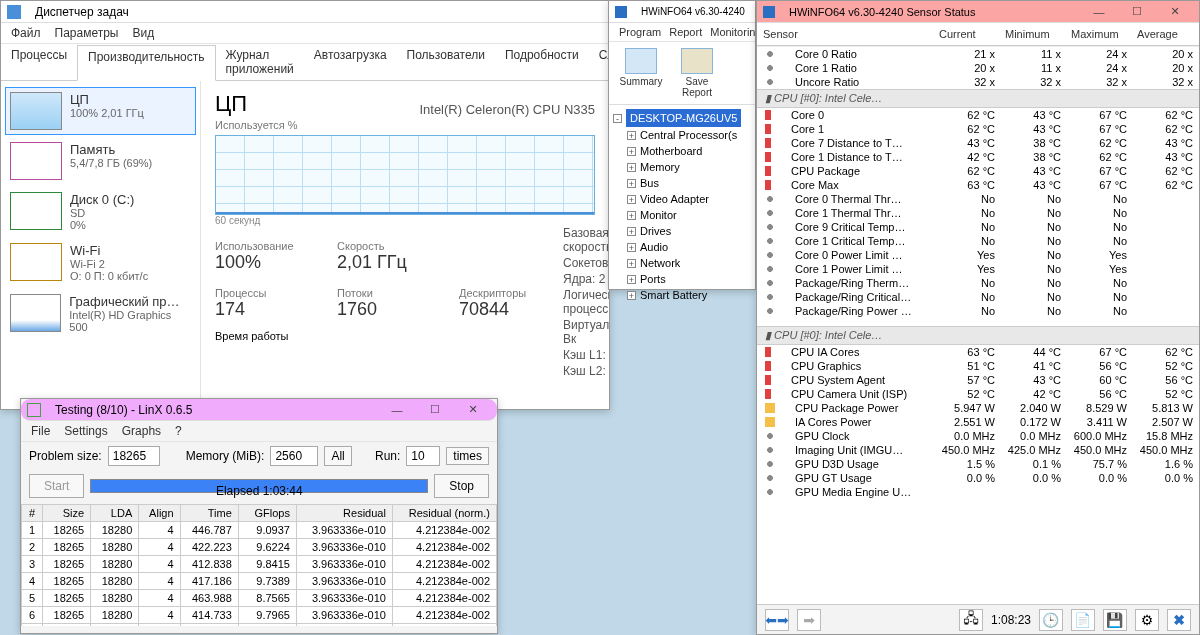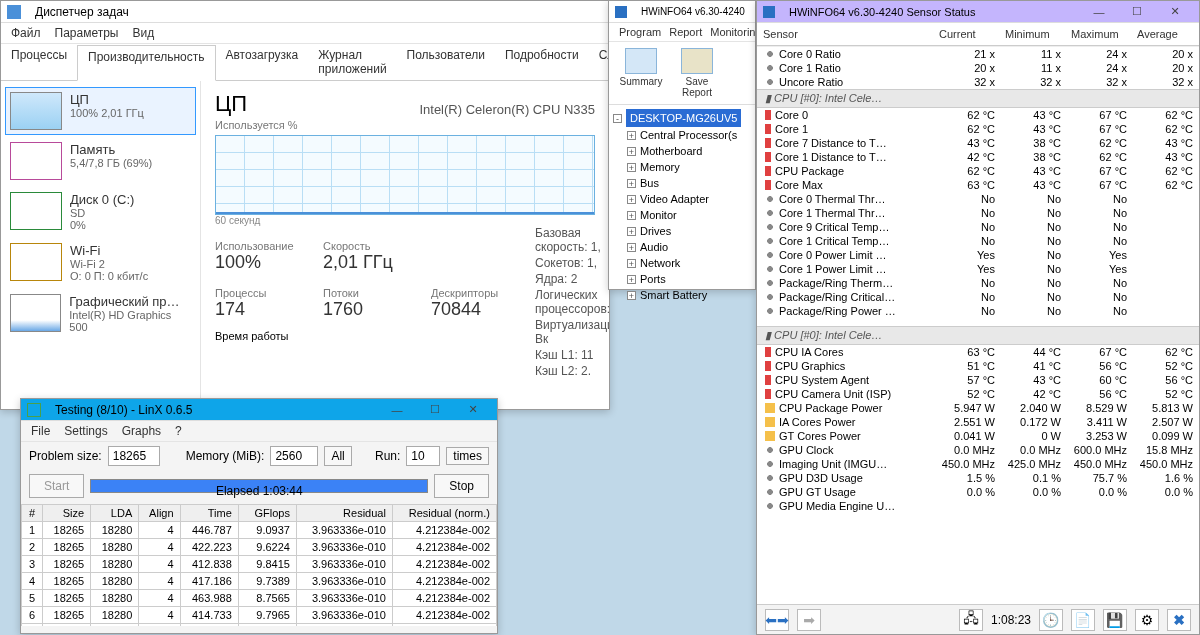--- a/index.html
+++ b/index.html
@@ -74,30 +74,30 @@
   .chart-box {
     margin-top:4px; border:1px solid #6bb1e0; height:80px;
     background: repeating-linear-gradient(to right, transparent 0 28px, #b9def5 28px 29px),
                 repeating-linear-gradient(to bottom, transparent 0 16px, #b9def5 16px 17px),
                 #f4fbff;
     position:relative;
   }
   .chart-box::after{
     content:""; position:absolute; left:0; right:0; bottom:0; height:2px; background:#4a90d9;
   }
-  .stat-row { display:flex; gap:28px; margin-top:14px; }
+  .stat-row { display:flex; gap:42px; margin-top:14px; }
   .stat { min-width:80px; }
   .stat .lbl { font-size:11px; color:#777; }
   .stat .val { font-size:18px; color:#333; }
   .meta-col { font-size:12px; color:#555; }
   .meta-col div{ margin-bottom:2px;}
 
   
   #linx { left: 20px; top: 398px; width: 478px; height: 236px; background:#f4f4f4;}
-  #linx .titlebar { background:#0ea5e9; }
+  #linx .titlebar { background:#f0abfc;border-radius:9px; }
   .linx-row { display:flex; align-items:center; gap:6px; padding:4px 8px; font-size:12px; }
   .linx-row input, .linx-row select {
     height:20px; border:1px solid #aaa; padding:0 4px; background:#fff; font-size:12px;
   }
   .linx-btns { display:flex; gap:6px; padding:4px 8px; align-items:center;}
   .btn {
     border:1px solid #aaa; background:#f8f8f8; height:24px; padding:0 14px; font-size:12px;
   }
   .progress {
     flex:1; height:14px; background:#3b82f6; color:#000; text-align:center;
@@ -121,33 +121,33 @@
     width:32px; height:26px; margin:0 auto 2px; background:#d4e7f7; border:1px solid #8ab5da;
   }
   .tree { padding:4px 4px; font-size:11px; line-height:16px; }
   .tree .node { padding-left:14px; white-space:nowrap;}
   .tree .root { background:#2a6cd4; color:#fff; padding:1px 4px; display:inline-block;}
   .tree .sq { display:inline-block; width:9px;height:9px;border:1px solid #888;
     text-align:center;line-height:8px;font-size:9px;margin-right:4px;color:#555;background:#fff;}
 
   
   #hwsens { left: 756px; top: 0; width: 444px; height: 635px; }
-  #hwsens .titlebar { background:#c4b5fd; }
+  #hwsens .titlebar { background:#fca5a5; }
   .sens-head, .sens-row {
     display:grid;
     grid-template-columns: 176px 66px 66px 66px 66px;
     font-size:11px;
     padding: 1px 2px;
   }
   .sens-head { border-bottom:1px solid #ccc; color:#333; background:#fff;}
   .sens-head > div { padding:4px 4px; }
   .sens-body { height: 556px; overflow:hidden; border-top:1px solid #eee;}
   .sens-row > div:nth-child(n+2){ text-align:right; padding-right:6px;}
   .sens-row > div:first-child{
-    display:flex; align-items:center; gap:4px; padding-left:6px;
+    display:flex; align-items:center; gap:20px; padding-left:6px;
     white-space:nowrap; overflow:hidden; text-overflow:ellipsis;
   }
   .sens-group {
     background:#e8e8e8; color:#555; font-style:italic; padding:2px 8px; font-size:11px;
     border-top:1px solid #ccc; border-bottom:1px solid #ccc;
   }
   .ic { width:10px;height:10px; display:inline-block;}
   .ic.clock{ background: radial-gradient(circle,#888 40%, transparent 42%);}
   .ic.temp { width:6px; background:#e04040;}
   .ic.volt { background:#f5c04a;}
@@ -171,22 +171,22 @@
     <span>Диспетчер задач</span>
   </div>
   <div class="menubar">
     <span>Файл</span>
     <span>Параметры</span>
     <span>Вид</span>
   </div>
   <div class="tabs">
     <div class="tab">Процессы</div>
     <div class="tab active">Производительность</div>
+    <div class="tab">Журнал приложений</div>
     <div class="tab">Автозагрузка</div>
-    <div class="tab">Журнал приложений</div>
     <div class="tab">Пользователи</div>
     <div class="tab">Подробности</div>
     <div class="tab">Службы</div>
   </div>
   <div class="body">
     <div class="tm-side">
       <div class="tm-card active">
         <div class="tm-thumb cpu"></div>
         <div>
             <div class="ln1">ЦП</div>
@@ -685,30 +685,20 @@
           <span class="ic volt"></span>
           <span>IA Cores Power</span>
         </div>
         <div>2.551 W</div>
         <div>0.172 W</div>
         <div>3.411 W</div>
         <div>2.507 W</div>
       </div>
       <div class="sens-row">
         <div>
-          <span class="ic volt"></span>
-          <span>GT Cores Power</span>
-        </div>
-        <div>0.041 W</div>
-        <div>0 W</div>
-        <div>3.253 W</div>
-        <div>0.099 W</div>
-      </div>
-      <div class="sens-row">
-        <div>
           <span class="ic clock"></span>
           <span>GPU Clock</span>
         </div>
         <div>0.0 MHz</div>
         <div>0.0 MHz</div>
         <div>600.0 MHz</div>
         <div>15.8 MHz</div>
       </div>
       <div class="sens-row">
         <div>

